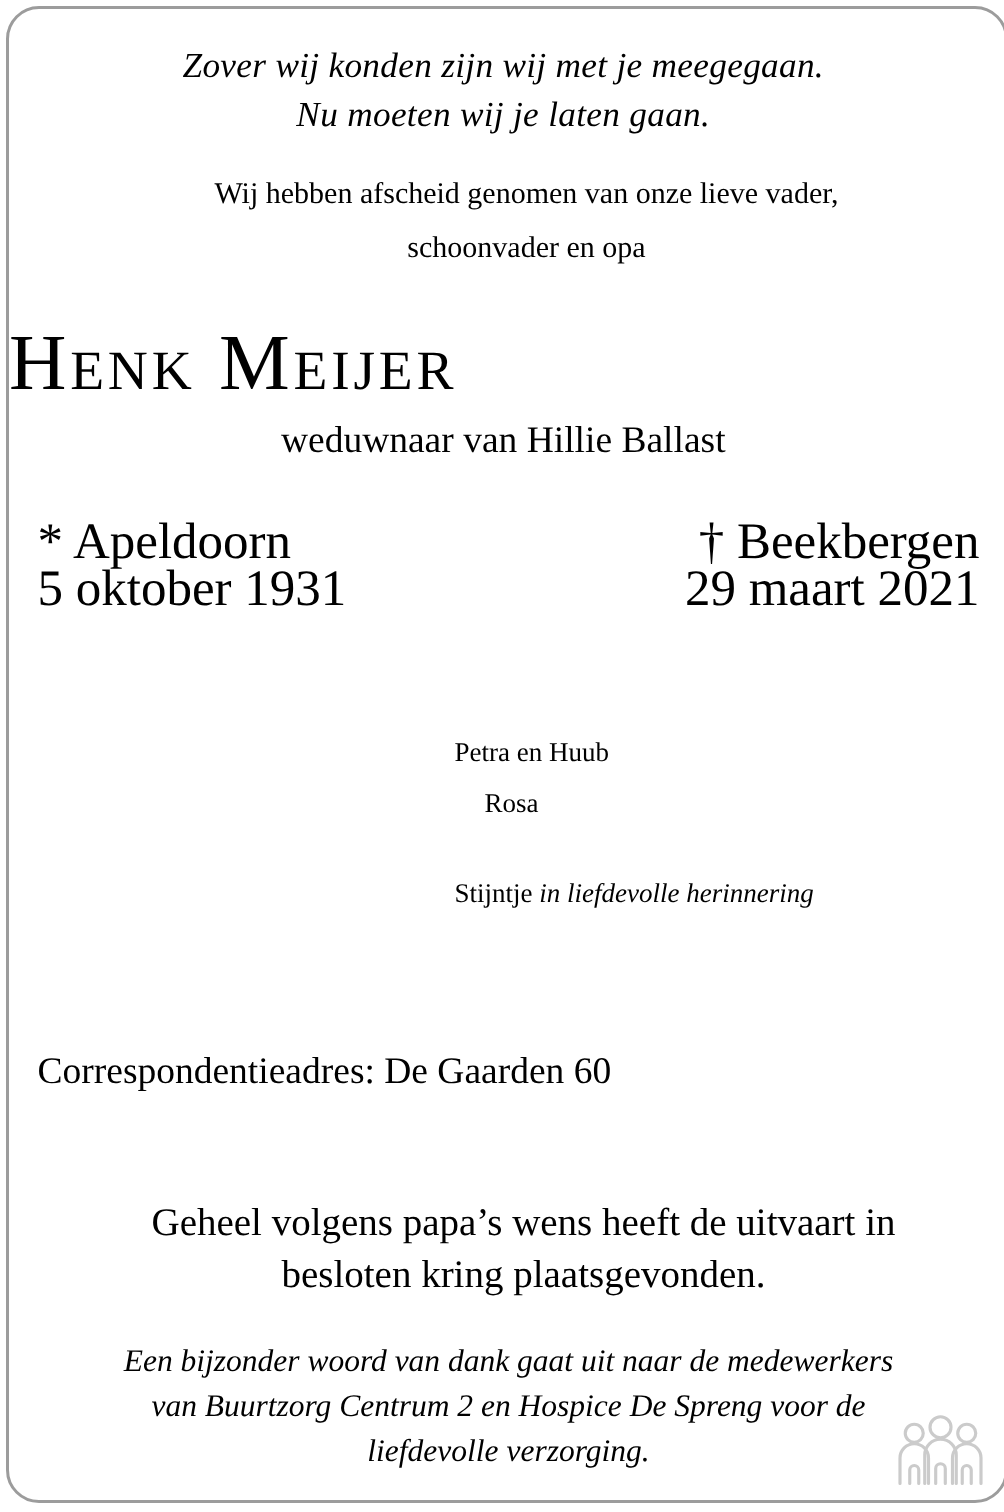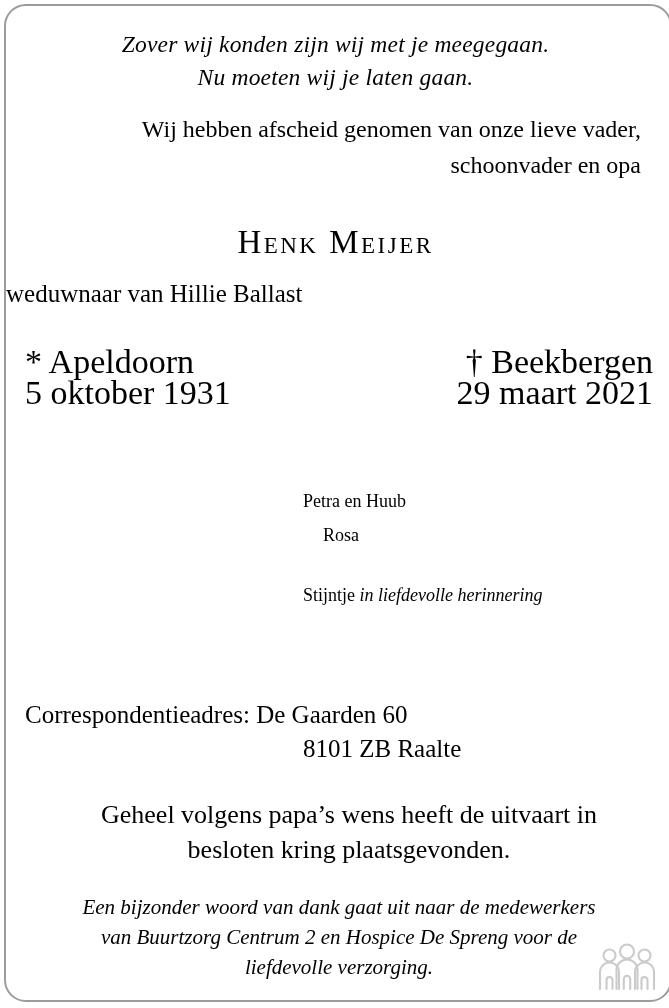--- a/index.html
+++ b/index.html
@@ -38,45 +38,46 @@
     width: 659px;
     text-align: center;
     font-style: italic;
     font-size: 23.5px;
     line-height: 33px;
     letter-spacing: 0.2px;
   }
   .quote .ln { display: block; white-space: nowrap; }
 
   .intro {
-    left: 7px;
+    left: 31px;
     top: 105px;
     width: 628px;
-    font-size: 24px;
+    font-size: 20px;
     line-height: 36px;
-    text-align: right;
+    text-align: center;
   }
   .intro .ln { display: block; white-space: nowrap; }
 
   .deceased-name {
     left: 0;
     top: 212px;
     width: 659px;
-    text-align: center;
-    font-size: 33px;
+    text-align: left;
+    font-size: 53px;
     line-height: 48px;
     font-variant: small-caps;
     letter-spacing: 2.5px;
     white-space: nowrap;
   }
 
   .spouse-line {
     left: 0;
     top: 272px;
     width: 659px;
+    text-align: center;
     font-size: 25px;
     line-height: 32px;
     white-space: nowrap;
   }
 
   
   .dates-row {
     left: 19px;
     top: 340px;
     width: 628px;
@@ -178,21 +179,20 @@
   </div>
 
   <div class="abs family">
     <span class="fam-line">Petra en Huub</span>
     <span class="fam-line fam-indent">Rosa</span>
     <span class="fam-line fam-memory"><span>Stijntje </span><em>in liefdevolle herinnering</em></span>
   </div>
 
   <div class="abs correspondence">
     <span class="ln">Correspondentieadres:  De Gaarden 60</span>
-    <span class="ln addr-2">8101 ZB  Raalte</span>
   </div>
 
   <div class="abs closing">
     <span class="ln">Geheel volgens papa’s wens heeft de uitvaart in</span>
     <span class="ln">besloten kring plaatsgevonden.</span>
   </div>
 
   <div class="abs thanks">
     <span class="ln">Een bijzonder woord van dank gaat uit naar de medewerkers</span>
     <span class="ln">van Buurtzorg Centrum 2 en Hospice De Spreng voor de</span>

